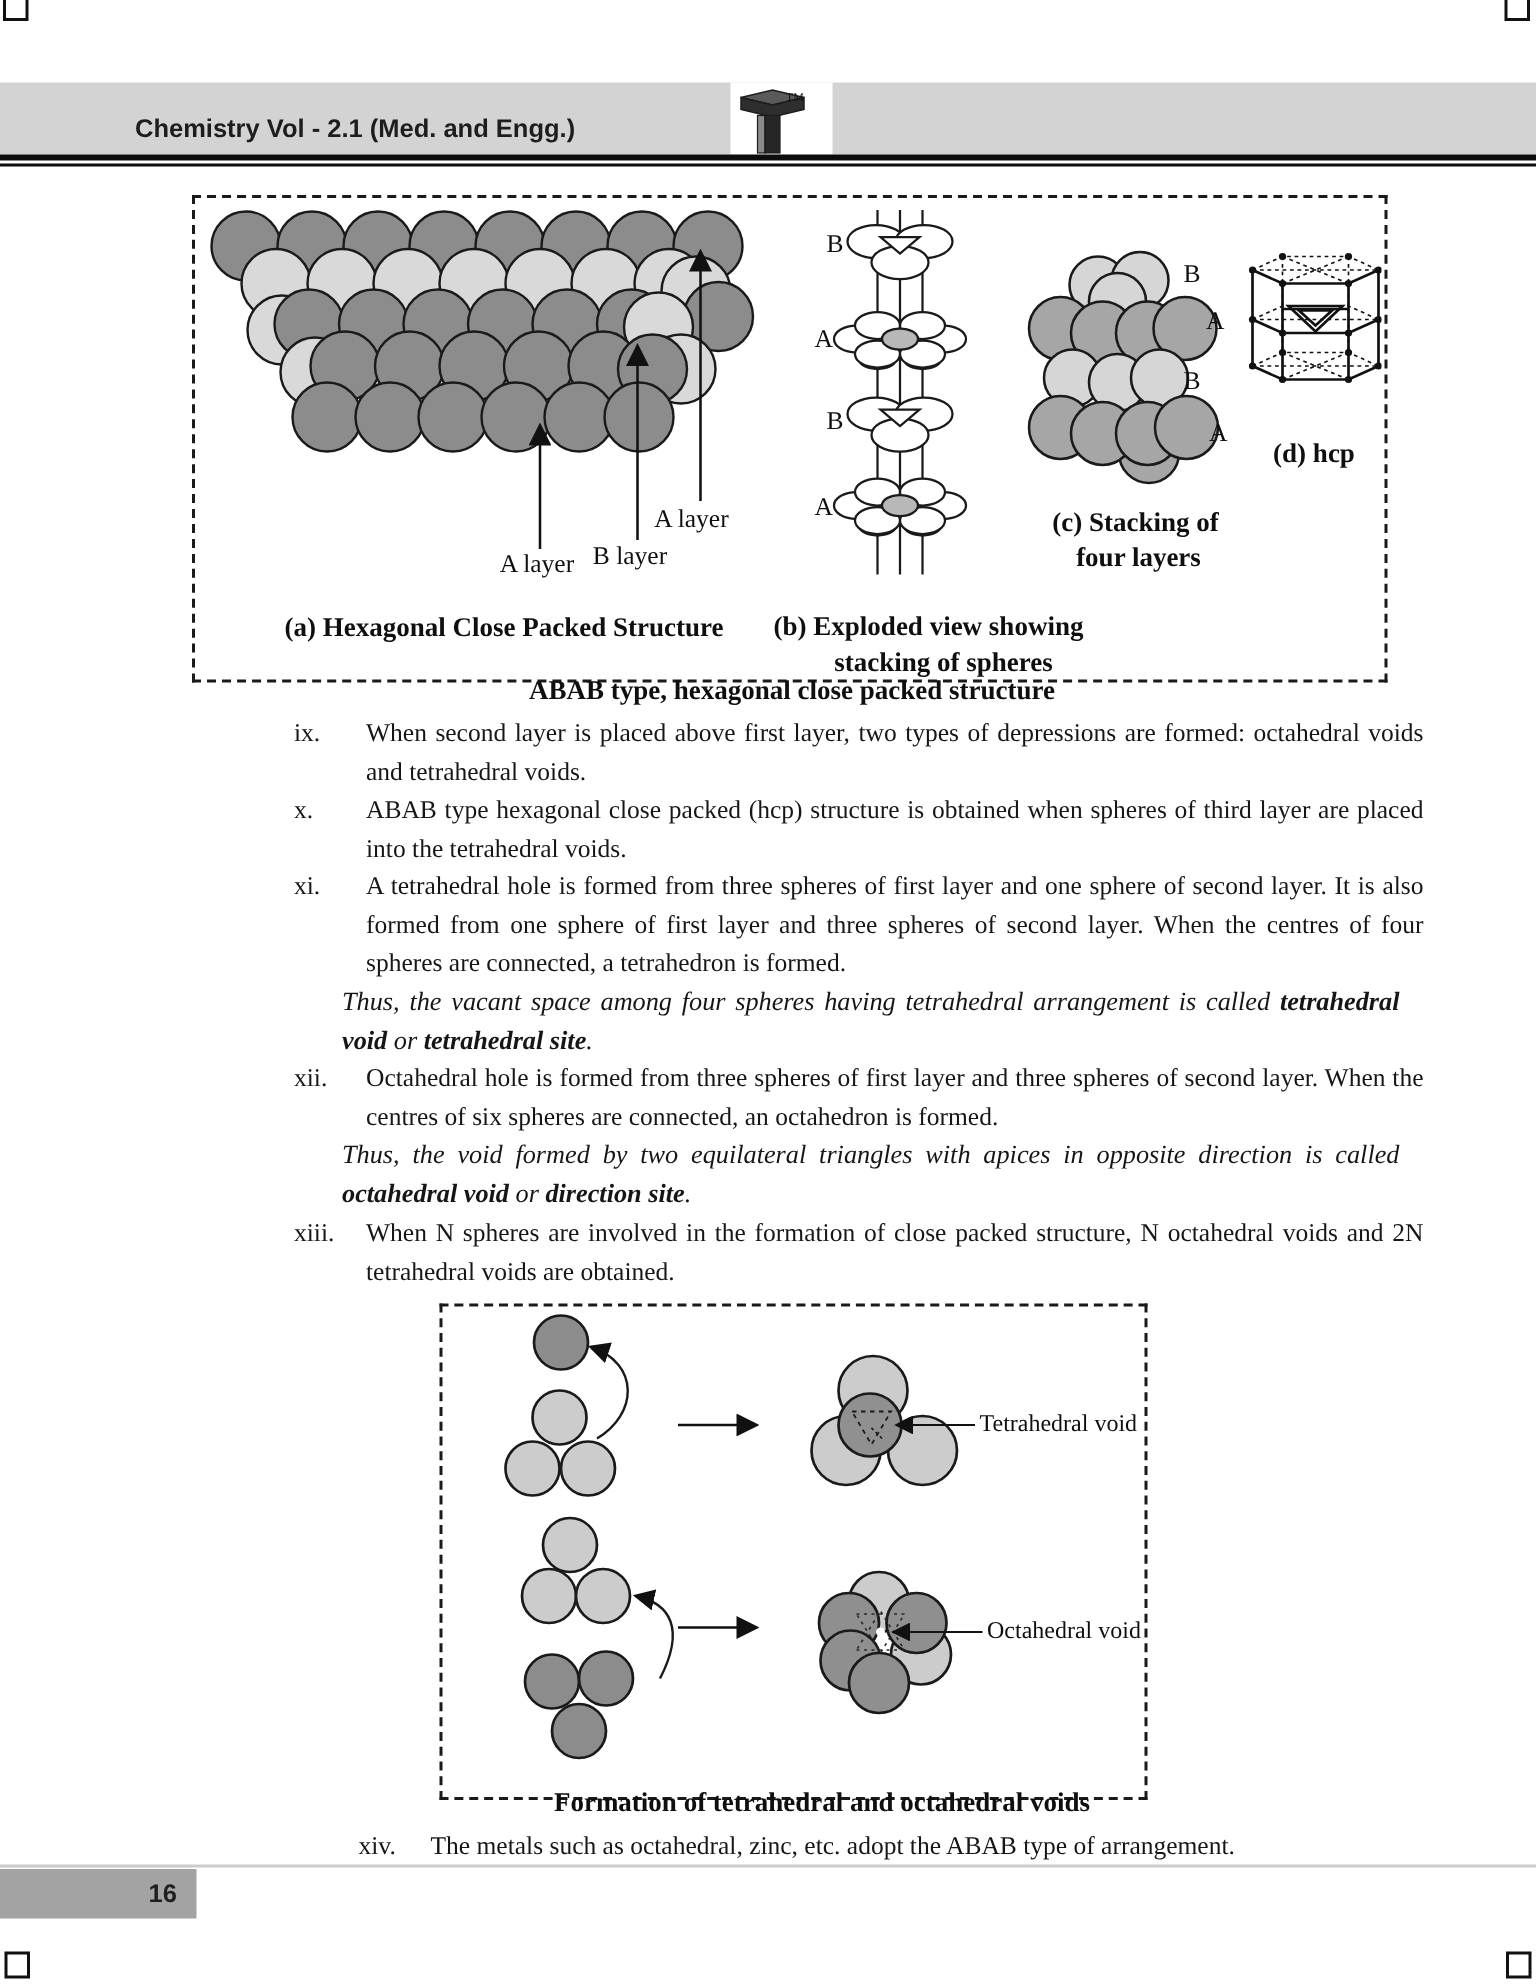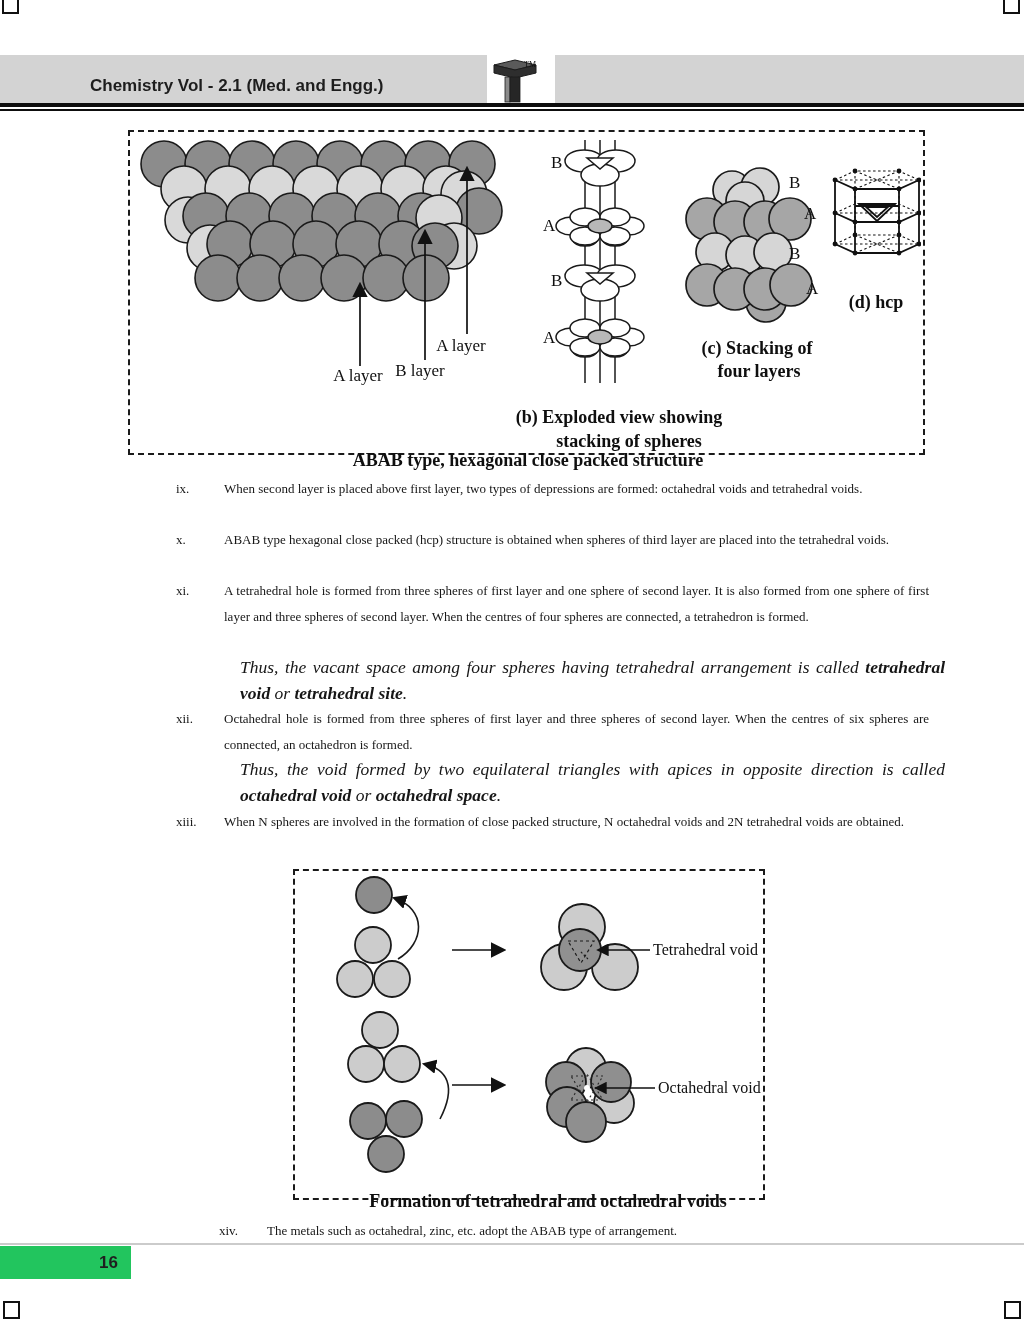--- a/index.html
+++ b/index.html
@@ -13,29 +13,29 @@
              font-weight:bold;font-size:17px;color:#1d1d1d;white-space:nowrap;}
   .rule1{position:absolute;left:0;top:103px;width:1024px;height:4px;background:#0d0d0d;}
   .rule2{position:absolute;left:0;top:109px;width:1024px;height:2px;background:#0d0d0d;}
   
   .fig-box{position:absolute;border:2px dashed #1a1a1a;background:#fff;box-sizing:border-box;}
   .cap{position:absolute;font-weight:bold;font-size:18px;color:#0f0f0f;white-space:nowrap;}
   .capc{transform:translateX(-50%);text-align:center;margin-top:20px;}
   .lab{position:absolute;font-size:17px;color:#0f0f0f;white-space:nowrap;}
   .labc{transform:translateX(-50%);}
   
-  .item{position:absolute;left:176px;width:753px;font-size:13px;line-height:25.7px;text-align:justify;}
+  .item{position:absolute;left:196px;width:753px;font-size:17px;line-height:25.7px;text-align:justify;}
   .item .num{position:absolute;left:0;top:0;}
   .item .txt{margin-left:48px;}
-  .note{position:absolute;left:240px;width:705px;font-size:17.5px;line-height:25.7px;
+  .note{position:absolute;left:228px;width:705px;font-size:17.5px;line-height:25.7px;
         font-style:italic;text-align:justify;}
   .note b{font-weight:bold;}
   
   .hairline{position:absolute;left:0;top:1243px;width:1024px;height:2px;background:#cbcbcb;}
-  .pgbox{position:absolute;left:0;top:1246px;width:131px;height:33px;background:#22c55e;
+  .pgbox{position:absolute;left:0;top:1246px;width:131px;height:33px;background:#a3a3a3;
          font-family:"Liberation Sans",sans-serif;font-size:17px;font-weight:600;color:#1f1f1f;
          text-align:right;line-height:33px;box-sizing:border-box;padding-right:13px;}
   svg text{font-family:"Liberation Serif",serif;}
 </style>
 </head>
 <body>
 
 <div class="page">
 
   <div class="corner" style="left:2px;top:-4px;"></div>
@@ -256,20 +256,21 @@
     <span class="lab" style="left:421px;top:21px;">B</span>
     <span class="lab" style="left:413px;top:84px;">A</span>
     <span class="lab" style="left:421px;top:139px;">B</span>
     <span class="lab" style="left:413px;top:196px;">A</span>
 
     <span class="lab" style="left:659px;top:41px;">B</span>
     <span class="lab" style="left:674px;top:72px;">A</span>
     <span class="lab" style="left:659px;top:112px;">B</span>
     <span class="lab" style="left:676px;top:147px;">A</span>
 
+    <span class="cap capc" style="left:206px;top:256px;">(a) Hexagonal Close Packed Structure</span>
     <span class="cap capc" style="left:489px;top:255px;">(b) Exploded view showing</span>
     <span class="cap capc" style="left:499px;top:279px;">stacking of spheres</span>
     <span class="cap capc" style="left:627px;top:186px;">(c) Stacking of</span>
     <span class="cap capc" style="left:629px;top:209px;">four layers</span>
     <span class="cap capc" style="left:746px;top:140px;">(d) hcp</span>
     <span class="cap capc" style="left:398px;top:298px;">ABAB type, hexagonal close packed structure</span>
   </div>
 
   <div class="item" style="top:476px;">
     <span class="num">ix.</span>
@@ -284,21 +285,21 @@
     <div class="txt">A tetrahedral hole is formed from three spheres of first layer and one sphere of second layer. It is also formed from one sphere of first layer and three spheres of second layer. When the centres of four spheres are connected, a tetrahedron is formed.</div>
   </div>
   <div class="note" style="top:655px;">
     <span>Thus, the vacant space among four spheres having tetrahedral arrangement is called </span><b>tetrahedral void</b><span> or </span><b>tetrahedral site</b><span>.</span>
   </div>
   <div class="item" style="top:706px;">
     <span class="num">xii.</span>
     <div class="txt">Octahedral hole is formed from three spheres of first layer and three spheres of second layer. When the centres of six spheres are connected, an octahedron is formed.</div>
   </div>
   <div class="note" style="top:757px;">
-    <span>Thus, the void formed by two equilateral triangles with apices in opposite direction is called </span><b>octahedral void</b><span> or </span><b>octahedral space</b><span>.</span>
+    <span>Thus, the void formed by two equilateral triangles with apices in opposite direction is called </span><b>octahedral void</b><span> or </span><b>direction site</b><span>.</span>
   </div>
   <div class="item" style="top:809px;font-family:Liberation Serif, serif;">
     <span class="num">xiii.</span>
     <div class="txt">When N spheres are involved in the formation of close packed structure, N octahedral voids and 2N tetrahedral voids are obtained.</div>
   </div>
 
   <div class="fig-box" style="left:293px;top:869px;width:472px;height:331px;">
     <svg width="468" height="327" viewBox="0 0 468 327">
       <defs>
         <marker id="ah2" viewBox="0 0 10 10" refX="8.5" refY="5" markerWidth="9" markerHeight="9" orient="auto-start-reverse">

